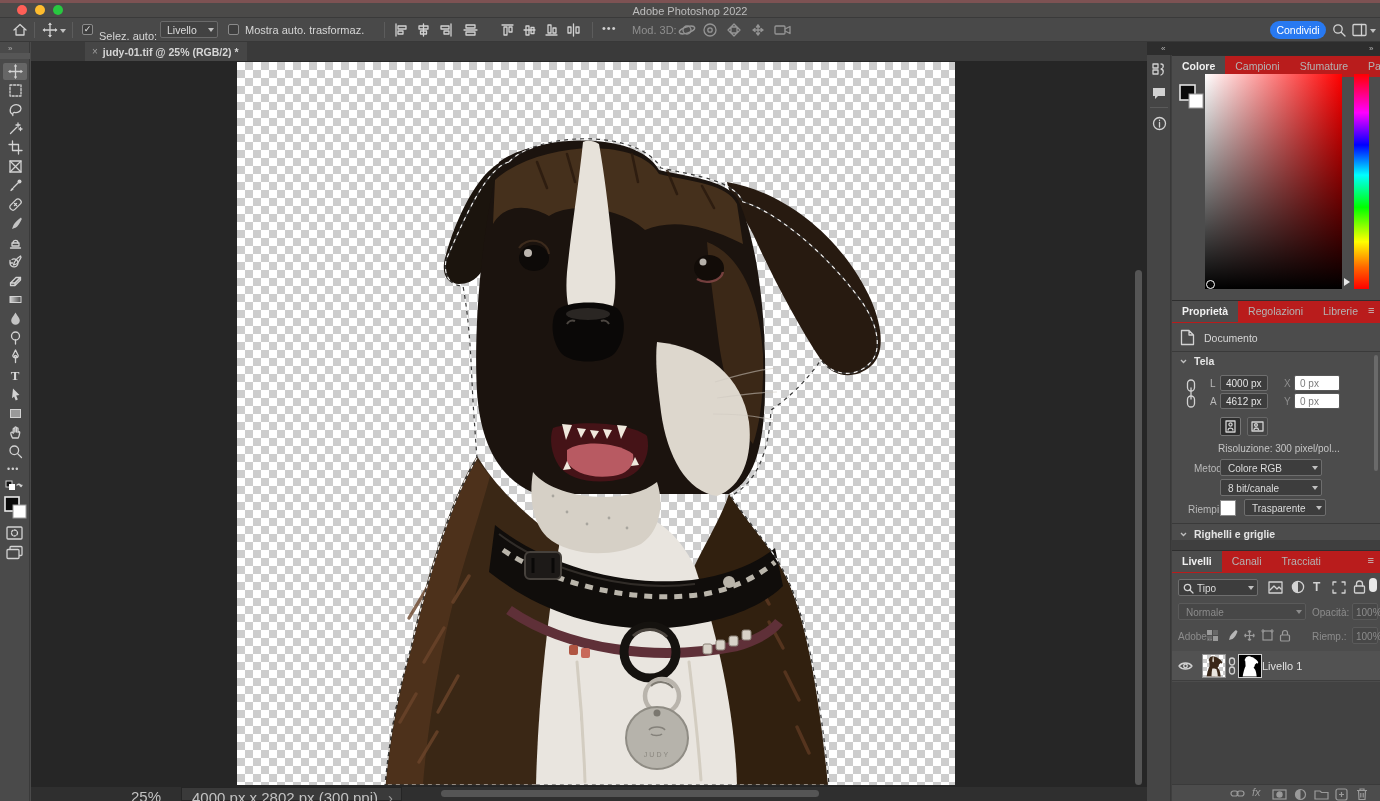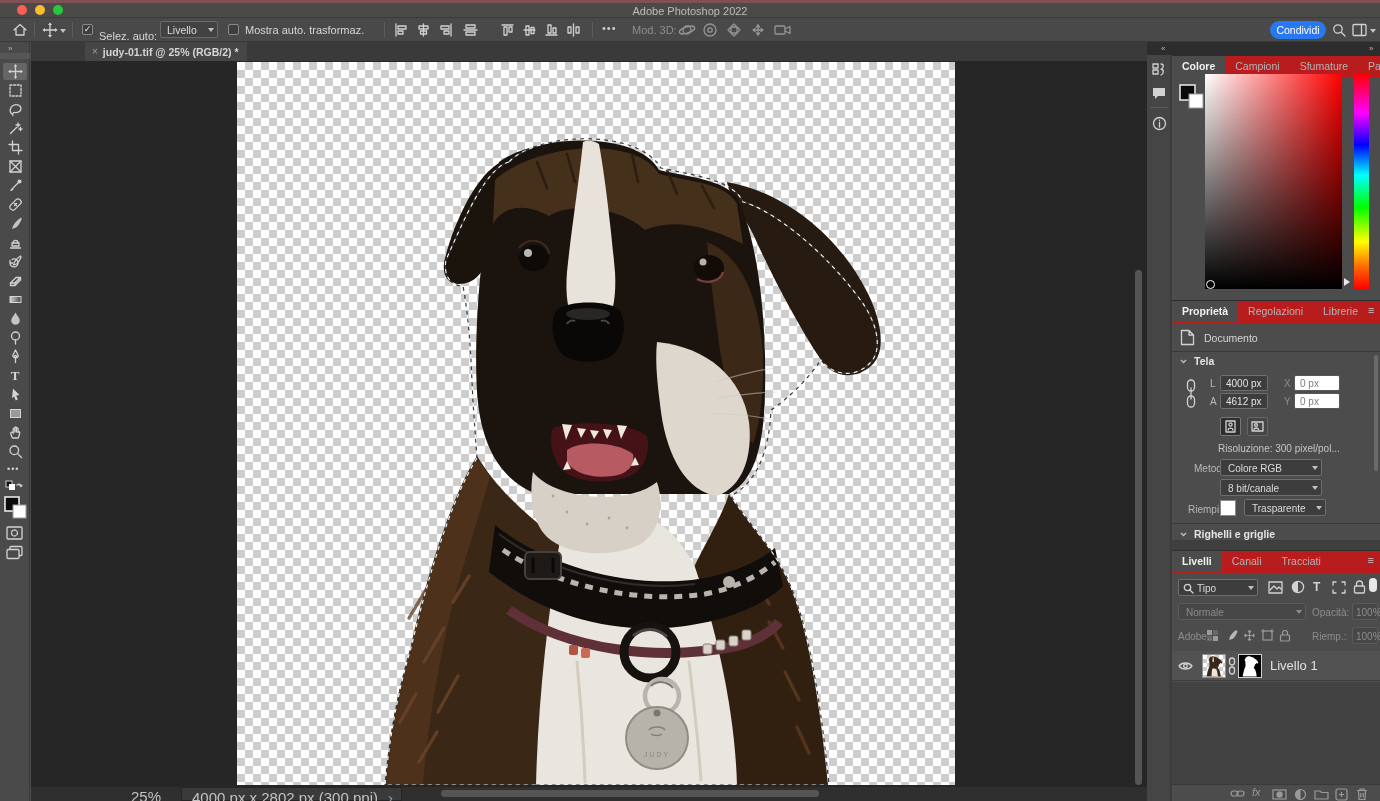--- a/index.html
+++ b/index.html
@@ -827,21 +827,21 @@
                 <rect x="1.5" y="3" width="5" height="7" rx="2.5"></rect>
                 <rect x="1.5" y="12" width="5" height="7" rx="2.5"></rect>
               </g>
             </svg>
           </div>
         <div class="maskthumb">
           <svg width="22" height="22" viewBox="100 40 560 700">
               <use href="#dogSilPath" fill="#fff"></use>
             </svg>
           </div>
-        <div style="margin-left:8px;font-size:13px;color:#e0e0e0">Livello 1</div>
+        <div style="font-size:11px;color:#e0e0e0">Livello 1</div>
       </div>
       <div class="abs" style="left:0;top:131px;width:208px;height:102px;background:#424242"></div>
 
       <div class="abs" style="left:0;top:233px;width:208px;height:18px;background:#4c4c4c;border-top:1px solid #3a3a3a">
         <div class="abs" style="left:58px;top:4px">
           <svg width="15" height="9">
               <g class="ico-dim" stroke="#9a9a9a" fill="none" stroke-width="1.2">
                 <rect x="1" y="2" width="7" height="5" rx="2.5"></rect>
                 <rect x="7" y="2" width="7" height="5" rx="2.5"></rect>
               </g>

